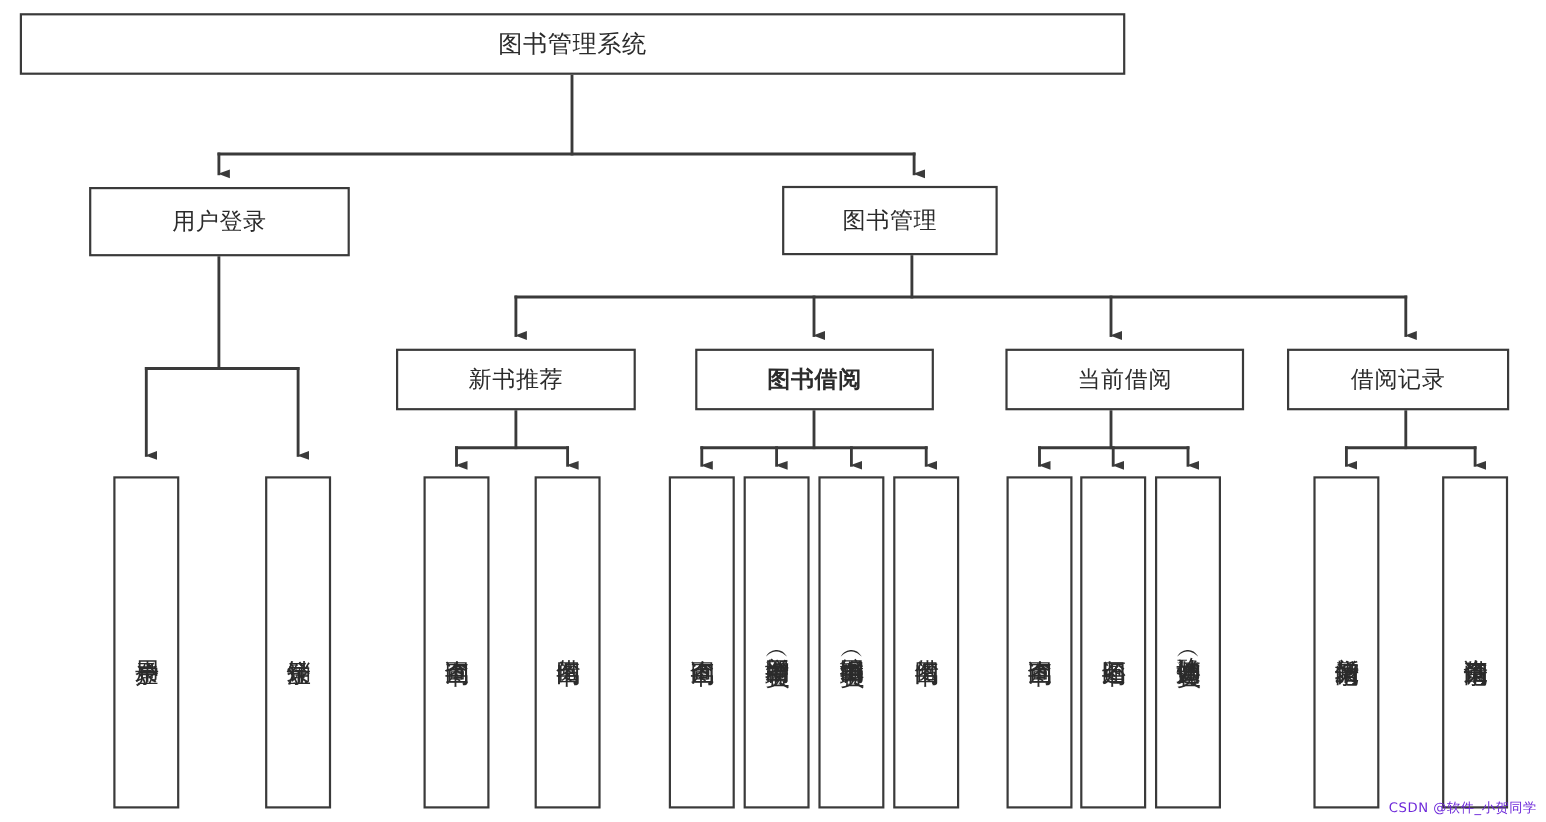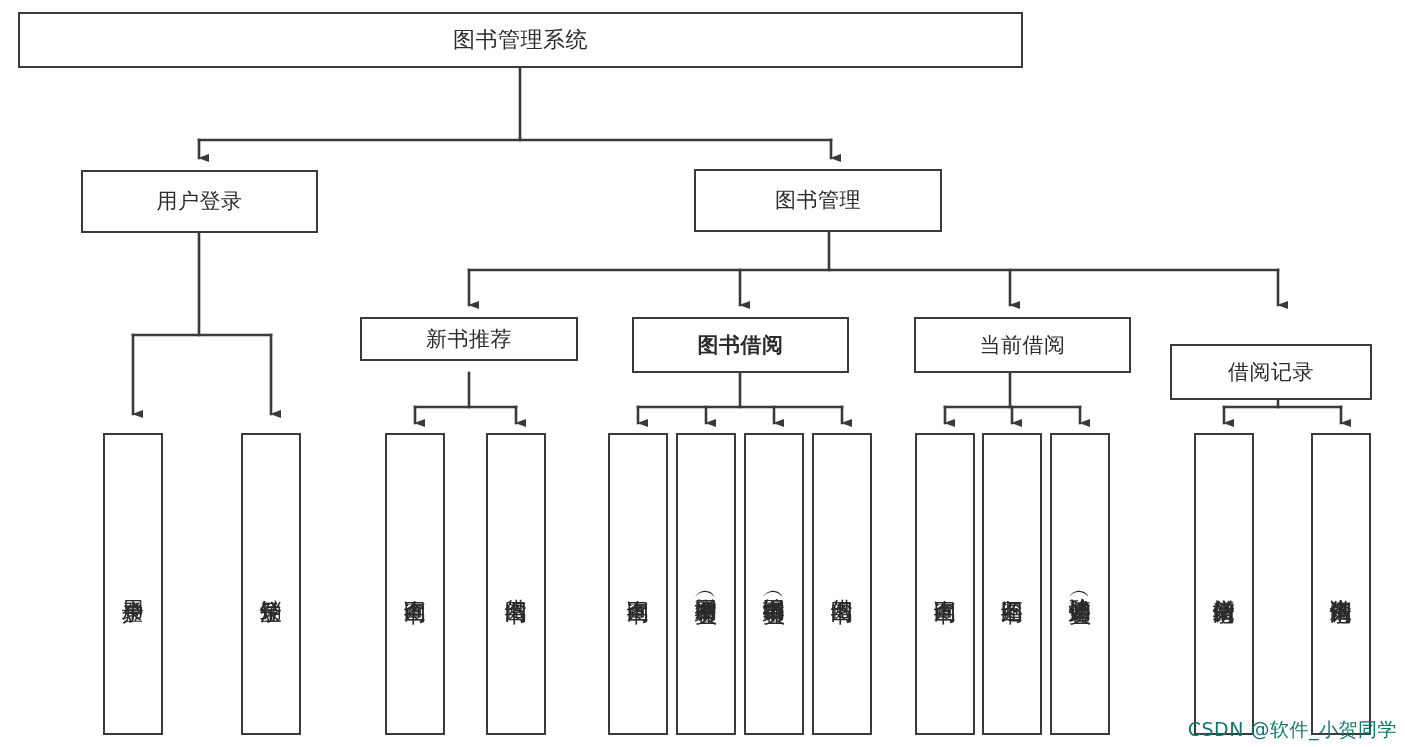--- a/index.html
+++ b/index.html
@@ -66,22 +66,22 @@
     white-space: nowrap;
     max-height: 270px;
   }
   .node.v.tall .lbl {
     max-height: 252px;
   }
   #watermark {
     position: absolute;
     right: 8px;
     bottom: 4px;
-    font-size: 19px;
-    color: #0f766e;
+    font-size: 12px;
+    color: #6d28d9;
     letter-spacing: 0.5px;
     white-space: nowrap;
     user-select: none;
   }
 </style>
 </head>
 <body>
 
 <div id="canvas">
 
@@ -136,37 +136,37 @@
   </svg>
 
   <div class="node h root" style="left:18px; top:12px; width:1005px; height:56px;">
     <span class="lbl">图书管理系统</span>
   </div>
 
   <div class="node h" style="left:81px; top:170px; width:237px; height:63px;">
     <span class="lbl">用户登录</span>
   </div>
 
-  <div class="node h" style="left:694px; top:169px; width:248px; height:63px;justify-content:center;">
+  <div class="node h" style="left:711px; top:169px; width:196px; height:63px;justify-content:center;">
     <span class="lbl">图书管理</span>
   </div>
 
-  <div class="node h" style="left:360px; top:317px; width:218px; height:44px;">
+  <div class="node h" style="left:360px; top:317px; width:218px; height:56px;">
     <span class="lbl">新书推荐</span>
   </div>
 
   <div class="node h" style="left:632px; top:317px; width:217px; height:56px;font-weight:bold;">
     <span class="lbl">图书借阅</span>
   </div>
 
   <div class="node h" style="left:902px; top:317px; width:217px; height:56px;margin-left:12px;">
     <span class="lbl">当前借阅</span>
   </div>
 
-  <div class="node h" style="left:1170px; top:317px; width:202px; height:56px;margin-top:27px;">
+  <div class="node h" style="left:1170px; top:317px; width:202px; height:56px;">
     <span class="lbl">借阅记录</span>
   </div>
 
   <div class="node v" style="left:103px; top:433px; width:60px; height:302px;">
     <span class="lbl">用户登录</span>
   </div>
 
   <div class="node v" style="left:241px; top:433px; width:60px; height:302px;">
     <span class="lbl">注销登录</span>
   </div>

